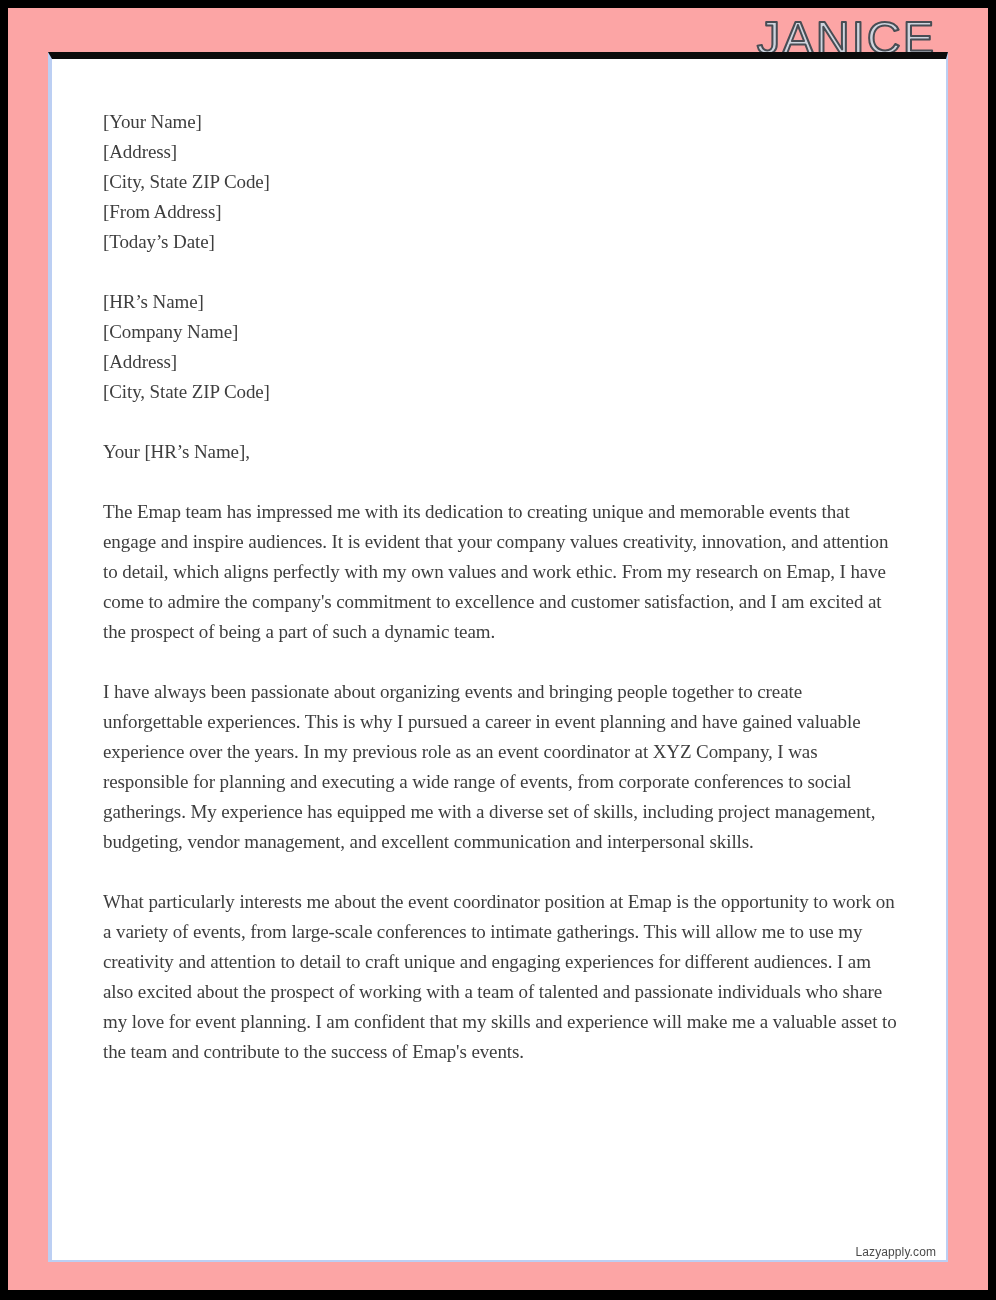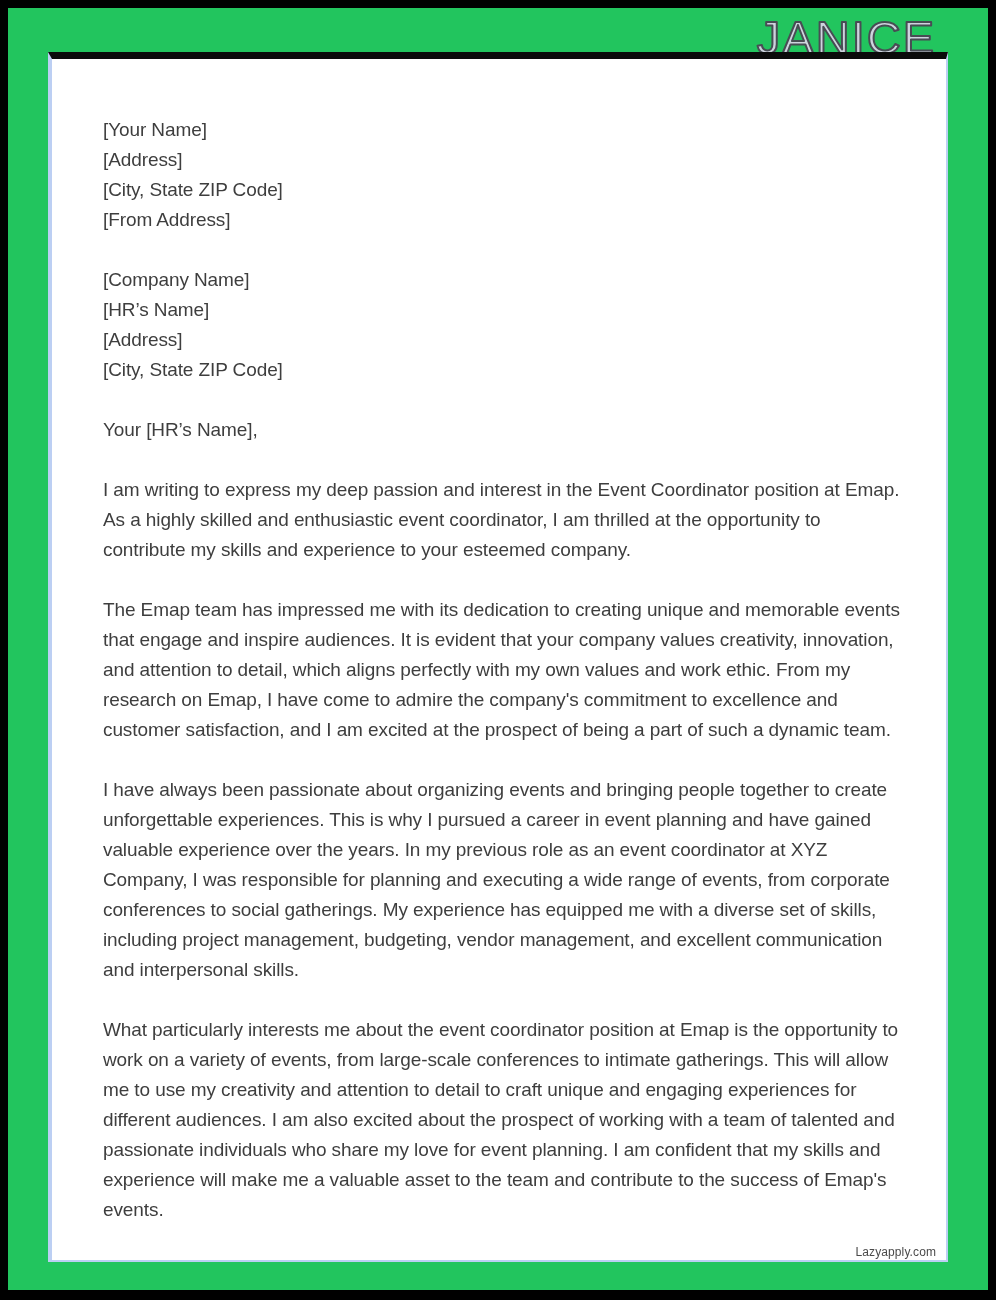--- a/index.html
+++ b/index.html
@@ -4,21 +4,21 @@
 <style>
   html, body { margin: 0; padding: 0; }
   body {
     width: 996px; height: 1300px;
     position: relative; overflow: hidden;
     background: #000000;
     font-family: "Liberation Sans", sans-serif;
   }
   .canvas {
     position: absolute; left: 8px; top: 8px; right: 8px; bottom: 10px;
-    background: #22c55e;
+    background: #fca5a5;
     padding-left: 36px;
   }
   .logo-wrap {
     position: absolute; top: 2px; right: 47px;
     width: 320px; height: 52px;
   }
   .page {
     position: absolute; left: 40px; top: 44px;
     width: 900px; height: 1210px;
     box-sizing: border-box;
@@ -29,21 +29,21 @@
     border-bottom: 2px solid #bccff3;
     overflow: hidden;
   }
   .letter {
     padding: 44px 43px 0 51px;
     font-size: 19px;
     line-height: 30px;
     color: #3e3e3e;
     letter-spacing: -0.1px;
   }
-  .letter p, .letter .block { margin: 12px 0 30px 0; }
+  .letter p, .letter .block { margin: 4px 0 30px 0; font-family: Liberation Serif, serif; }
   .block div { height: 30px; }
   .watermark {
     position: absolute; right: 10px; bottom: 1px;
     font-size: 12px; color: #4a4a4a;
     letter-spacing: 0.1px;
   }
 </style>
 </head>
 <body>
 
@@ -56,32 +56,32 @@
   </div>
 
   <div class="page">
     <div class="letter">
 
       <div class="block">
         <div>[Your Name]</div>
         <div>[Address]</div>
         <div>[City, State ZIP Code]</div>
         <div>[From Address]</div>
+        <div>[Today’s Date]</div>
       </div>
 
       <div class="block">
+        <div>[HR’s Name]</div>
         <div>[Company Name]</div>
-        <div>[HR’s Name]</div>
         <div>[Address]</div>
         <div>[City, State ZIP Code]</div>
       </div>
 
       <p>Your [HR’s Name],</p>
 
-      <p>I am writing to express my deep passion and interest in the Event Coordinator position at Emap. As a highly skilled and enthusiastic event coordinator, I am thrilled at the opportunity to contribute my skills and experience to your esteemed company.</p>
       <p>The Emap team has impressed me with its dedication to creating unique and memorable events that engage and inspire audiences. It is evident that your company values creativity, innovation, and attention to detail, which aligns perfectly with my own values and work ethic. From my research on Emap, I have come to admire the company's commitment to excellence and customer satisfaction, and I am excited at the prospect of being a part of such a dynamic team.</p>
       <p>I have always been passionate about organizing events and bringing people together to create unforgettable experiences. This is why I pursued a career in event planning and have gained valuable experience over the years. In my previous role as an event coordinator at XYZ Company, I was responsible for planning and executing a wide range of events, from corporate conferences to social gatherings. My experience has equipped me with a diverse set of skills, including project management, budgeting, vendor management, and excellent communication and interpersonal skills.</p>
       <p>What particularly interests me about the event coordinator position at Emap is the opportunity to work on a variety of events, from large-scale conferences to intimate gatherings. This will allow me to use my creativity and attention to detail to craft unique and engaging experiences for different audiences. I am also excited about the prospect of working with a team of talented and passionate individuals who share my love for event planning. I am confident that my skills and experience will make me a valuable asset to the team and contribute to the success of Emap's events.</p>
 
     </div>
     <div class="watermark">Lazyapply.com</div>
   </div>
 
 </div>
 

